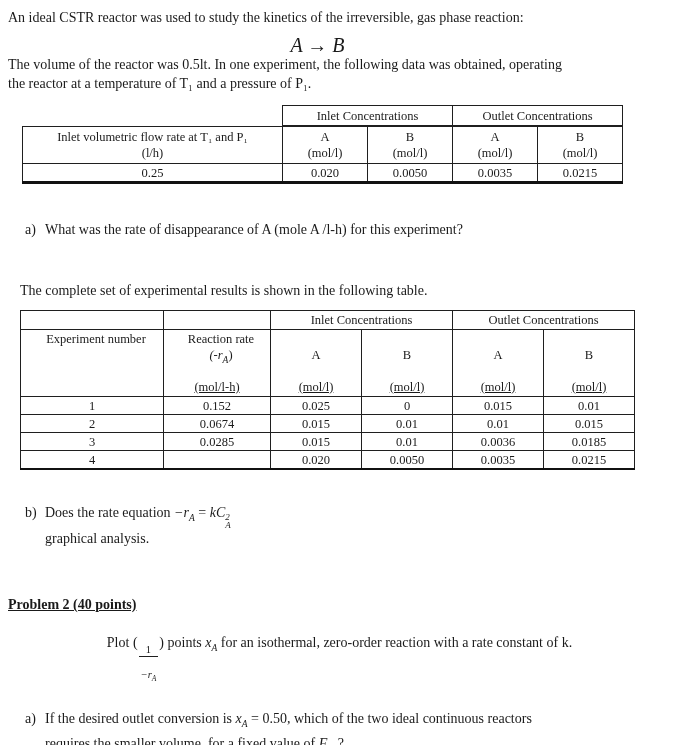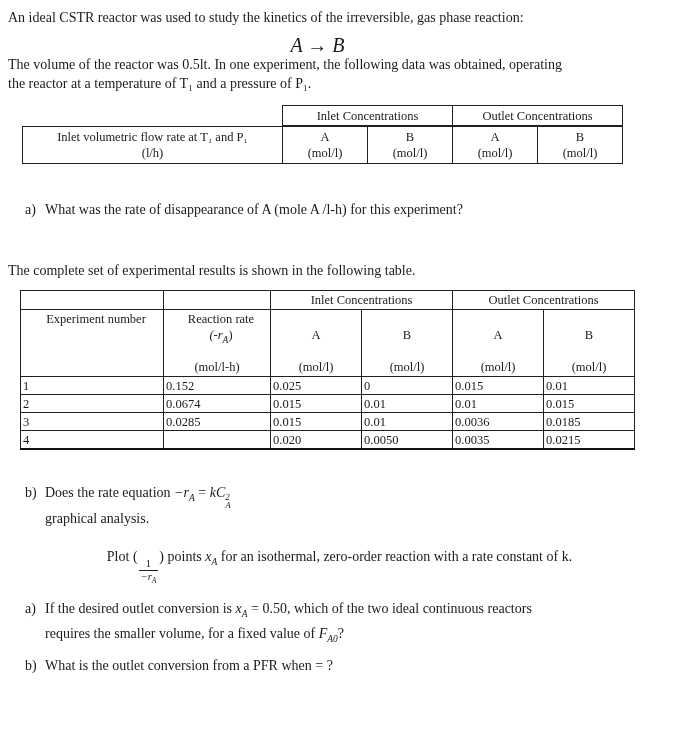--- a/index.html
+++ b/index.html
@@ -10,60 +10,60 @@
   }
   .page { padding:8px 8px 0 8px; }
   .body { margin:0; line-height:19px; }
   .it { font-style:italic; }
   sub { font-size:9.5px; }
   .equation {
     text-align:center; font-style:italic; font-size:20px;
     margin-top:9px; padding-right:44px; line-height:19px;
   }
   
-  table { border-collapse:collapse; font-size:12.5px; color:#1a1a1a; }
+  table { border-collapse:collapse; text-align:center; font-size:12.5px; color:#1a1a1a; }
   th, td { border:1px solid #1f1f1f; font-weight:normal; padding:0 2px; line-height:16px; }
   .t1 { margin:12px 0 0 14px; }
   .t1 .c1 { width:260px; } .t1 .cn { width:85px; }
   .t1 .hr1 th { height:19px; border-bottom:2px solid #1f1f1f; }
   .t1 .ghost { border:0; }
   .t1 .hr2 th { height:36px; }
   .t1 .dr td { height:17px; border-bottom:3px solid #111; }
   .t2 { margin:10px 0 0 12px; }
   .t2 .c1 { width:143px; } .t2 .c2 { width:107px; } .t2 .cn { width:91px; }
   .t2 .hr1 th, .t2 .hr1 td { height:18px; }
   .t2 .hr2 th { height:66px; vertical-align:top; padding:0; }
   .t2 .dr td { height:17px; }
   .t2 .last td { border-bottom:2px solid #111; }
   .cellcol { display:flex; flex-direction:column; height:66px; align-items:center; }
   .cellcol .grow { flex:1; display:flex; align-items:center; }
-  .cellcol .bottom { padding-bottom:1px; }
+  .cellcol .bottom { padding-bottom:1px;text-decoration:underline; }
   .cellcol .top { padding-top:1px;margin-left:8px; }
   
   .item { display:flex; line-height:19px; }
   .item .marker { flex:0 0 20px; margin-left:17px; }
   .item .itext { flex:1; }
   
   .frac {
     display:inline-flex; flex-direction:column; align-items:center;
     font-size:10.5px; line-height:12px; vertical-align:-0.55em; margin:0 1px;
   }
   .frac .fnum { padding:0 2px; }
-  .frac .fden { border-top:1px solid #1f1f1f; padding:0 2px; }
+  .frac .fden { border-top:1px solid #1f1f1f; padding:12px 2px; }
   .frac sub { font-size:7.5px; }
   .supsub {
     display:inline-flex; flex-direction:column; align-items:flex-start;
     font-size:9px; line-height:8px; vertical-align:-0.35em; font-style:italic;
   }
   .heading {
     font-weight:bold; text-decoration:underline;
     margin-top:47px; line-height:19px;
   }
   .mt-qa1 { margin-top:36px; }
-  .mt-p3 { margin-top:42px; }
+  .mt-p3 { margin-top:42px;margin-left:12px; }
   .mt-qb1 { margin-top:33px; }
   .mt-plot { margin-top:14px; line-height:30px;text-align:center; }
   .mt-p2a { margin-top:12px; }
   .mt-p2b { margin-top:2px; line-height:30px; }
 </style>
 </head>
 <body>
 
 <div class="page">
 
@@ -101,20 +101,27 @@
         <div>(mol/l)</div>
       </th>
       <th>
         <div>A</div>
         <div>(mol/l)</div>
       </th>
       <th>
         <div>B</div>
         <div>(mol/l)</div>
       </th>
+    </tr>
+    <tr class="dr">
+      <td>0.25</td>
+      <td>0.020</td>
+      <td>0.0050</td>
+      <td>0.0035</td>
+      <td>0.0215</td>
     </tr>
   </tbody>
     </table>
 
   <div class="item mt-qa1">
     <span class="marker">a)</span>
     <span class="itext">What was the rate of disappearance of A (mole A /l-h) for this experiment?</span>
   </div>
 
   <p class="body mt-p3">The complete set of experimental results is shown in the following table.</p>
@@ -215,20 +222,21 @@
     <span class="marker">b)</span>
     <span class="itext">
       <span>Does the rate equation </span><span class="it">−r</span><sub class="it">A</sub><span> = </span><span class="it">kC</span><span class="supsub">
           <span>2</span>
           <span>A</span>
         </span><br>
       <span>graphical analysis.</span>
     </span>
   </div>
 
+  <div class="heading">Problem 2 (40 points)</div>
 
   <div class="body mt-plot">
     <span>Plot (</span><span class="frac">
         <span class="fnum">1</span>
         <span class="fden"><span class="it">−r</span><sub class="it">A</sub></span>
       </span><span>) points </span><span class="it">x</span><sub class="it">A</sub><span> for an isothermal, zero-order reaction with a rate constant of k.</span>
   </div>
 
   <div class="item mt-p2a">
     <span class="marker">a)</span>

